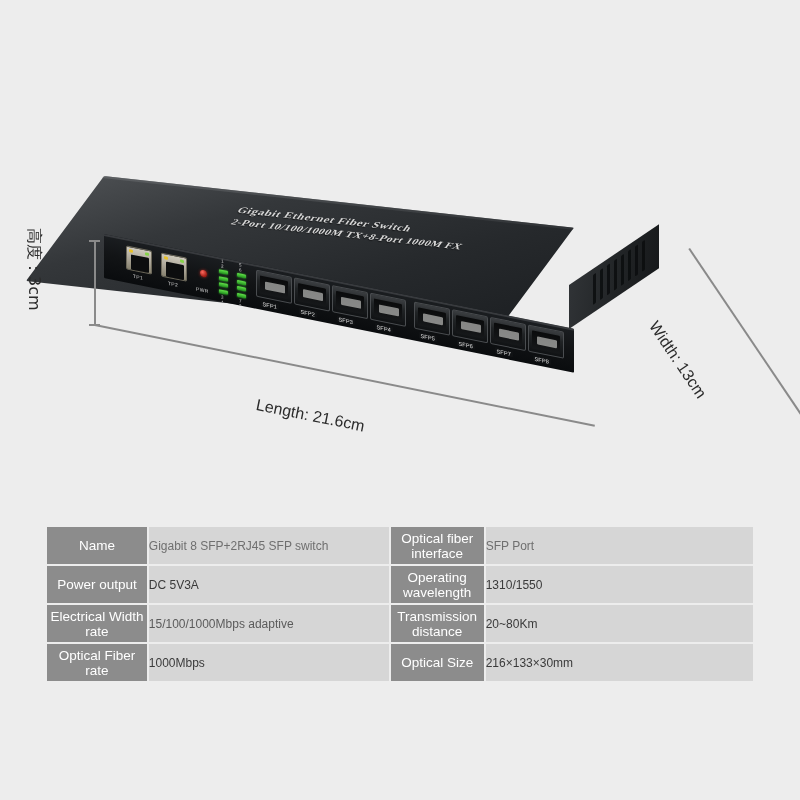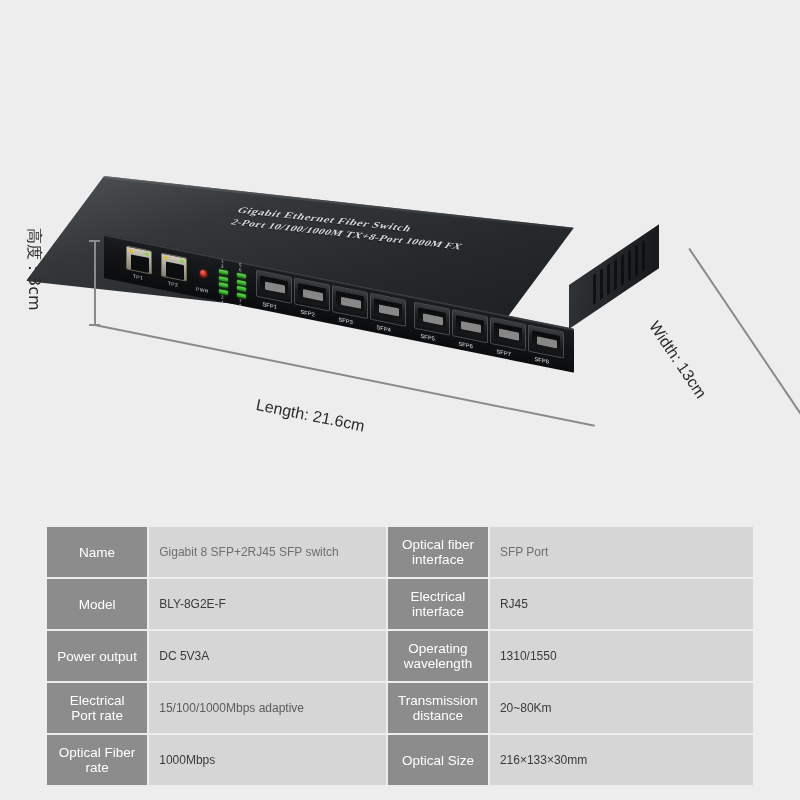--- a/index.html
+++ b/index.html
@@ -136,21 +136,21 @@
   .dim-cap { position:absolute; color:#2b2b2b; font-size:15px; white-space:nowrap; }
   .dim-cap-cjk { font-family:"DejaVu Sans", sans-serif; }
 
   .tick { position:absolute; background:#8a8a8a; transform-origin:50% 50%; }
 
   
   #spec-table{
     position:absolute; left:45px; top:525px; width:710px;
     border-collapse:separate; border-spacing:2px 2px;
   }
-  #spec-table td{ padding:10px; }
+  #spec-table td{ padding:0; }
   .hcell{
     background:#8c8c8c; color:#ffffff; text-align:center; vertical-align:middle;
     font-size:13.5px; line-height:15px; padding:4px 3px; height:37px;
   }
   .vcell{
     background:#d6d6d6; color:#3a3a3a; vertical-align:middle;
     font-size:12px; padding:4px 9px; height:37px;
   }
   .vcell.dim{ color:#6f6f6f; }
   .vcell.right-ind{ padding-left:56px; color:#5b5b5b; }
@@ -258,33 +258,27 @@
 
   <table id="spec-table">
     <tbody>
       <tr>
         <td class="hcell col-h1">Name</td>
         <td class="vcell col-v1 dim">Gigabit 8 SFP+2RJ45 SFP switch</td>
         <td class="hcell col-h2">Optical fiber interface</td>
         <td class="vcell col-v2 dim">SFP Port</td>
       </tr>
       <tr>
-        <td class="hcell col-h1">Model</td>
-        <td class="vcell col-v1">BLY-8G2E-F</td>
-        <td class="hcell col-h2">Electrical interface</td>
-        <td class="vcell col-v2">RJ45</td>
-      </tr>
-      <tr>
         <td class="hcell col-h1">Power output</td>
         <td class="vcell col-v1">DC 5V3A</td>
         <td class="hcell col-h2">Operating wavelength</td>
         <td class="vcell col-v2">1310/1550</td>
       </tr>
       <tr>
-        <td class="hcell col-h1">Electrical Port rate</td>
+        <td class="hcell col-h1">Electrical Width rate</td>
         <td class="vcell col-v1 right-ind">15/100/1000Mbps adaptive</td>
         <td class="hcell col-h2">Transmission distance</td>
         <td class="vcell col-v2">20~80Km</td>
       </tr>
       <tr>
         <td class="hcell col-h1">Optical Fiber rate</td>
         <td class="vcell col-v1">1000Mbps</td>
         <td class="hcell col-h2">Optical Size</td>
         <td class="vcell col-v2">216×133×30mm</td>
       </tr>

